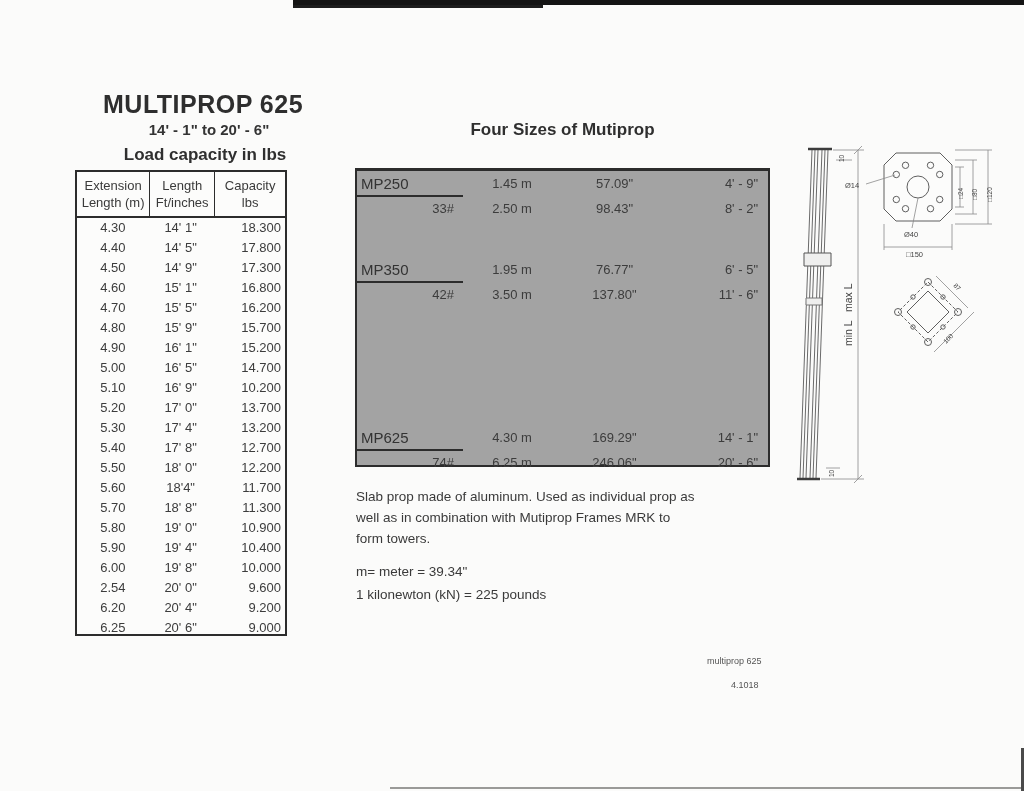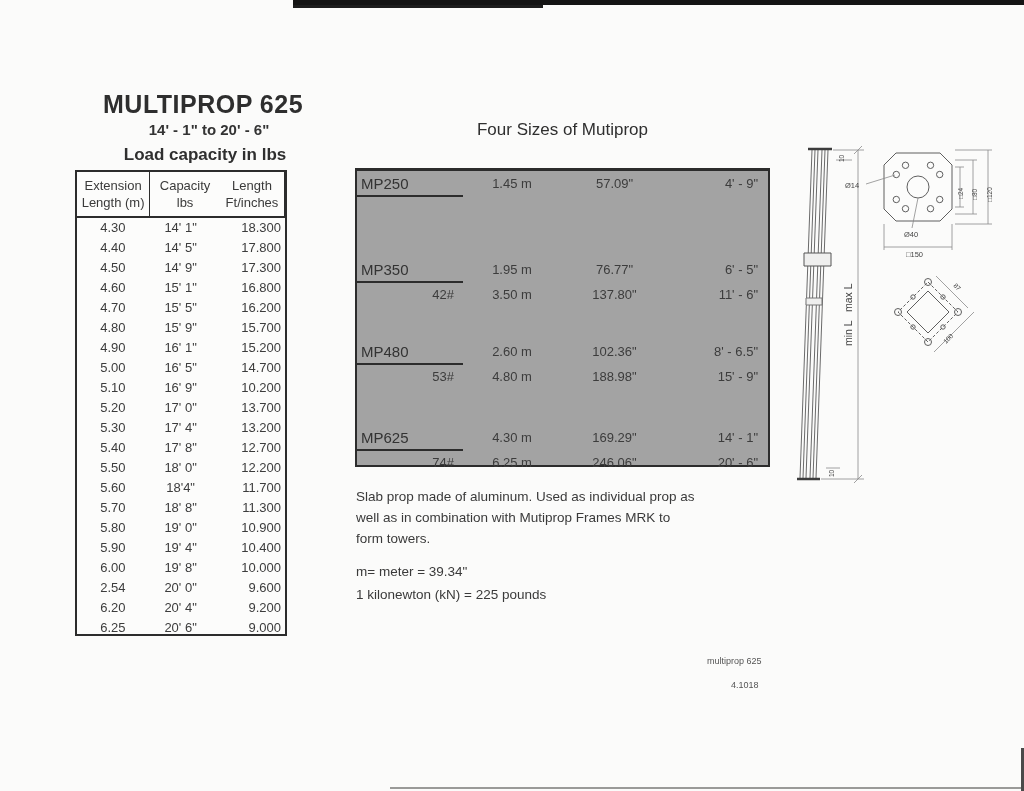--- a/index.html
+++ b/index.html
@@ -22,21 +22,21 @@
   .lt-hcell.h0{width:90px;border-right:1.5px solid #2c2c2c;box-sizing:border-box;}
   .lt-hcell.h1{width:80px;border-right:1.5px solid #2c2c2c;box-sizing:border-box;}
   .lt-hcell.h2{width:86px;}
   .lt-body{position:relative;}
   .lt-row{display:flex;height:20px;line-height:20px;font-size:13px;}
   .lt-row .c0{width:90px;text-align:center;}
   .lt-row .c1{width:80px;text-align:center;}
   .lt-row .c2{width:86px;text-align:right;padding-right:4px;}
 
   
-  .mid-title{position:absolute;left:355px;top:120px;width:415px;text-align:center;font-size:17px;font-weight:normal;color:#2f2f2f;}
+  .mid-title{position:absolute;left:355px;top:120px;width:415px;text-align:center;font-size:17px;font-weight:bold;color:#2f2f2f;}
   .sizes-table{position:absolute;left:355px;top:168px;width:415px;height:299px;border:2px solid #2c2c2c;border-top-width:3px;box-sizing:border-box;background:#a3a3a3;}
   .size-group{position:absolute;left:0;width:100%;}
   .size-row{display:grid;grid-template-columns:105px 100px 105px 1fr;height:24px;line-height:24px;font-size:13px;}
   .size-row .name{font-size:15px;padding-left:4px;color:#333;}
   .size-row .wt{text-align:right;padding-right:8px;box-sizing:border-box;}
   .size-row .m{text-align:center;}
   .size-row .in{text-align:center;}
   .size-row .ftin{text-align:right;padding-right:10px;}
   .size-underline{height:2px;width:106px;background:#2c2c2c;margin-top:-1px;}
 
@@ -68,27 +68,27 @@
   <div class="lp-title">MULTIPROP 625</div>
   <div class="lp-subtitle">14' - 1" to 20' - 6"</div>
   <div class="lp-tabletitle">Load capacity in lbs</div>
 
   <div class="load-table">
     <div class="lt-header">
       <div class="lt-hcell h0">
         <span>Extension</span>
         <span>Length (m)</span>
       </div>
+      <div class="lt-hcell h1">
+        <span>Length</span>
+        <span>Ft/inches</span>
+      </div>
       <div class="lt-hcell h2">
         <span>Capacity</span>
         <span>lbs</span>
-      </div>
-      <div class="lt-hcell h1">
-        <span>Length</span>
-        <span>Ft/inches</span>
       </div>
     </div>
     <div class="lt-body">
         <div class="lt-row">
           <div class="c0">4.30</div>
           <div class="c1">14' 1"</div>
           <div class="c2">18.300</div>
         </div>
         <div class="lt-row">
           <div class="c0">4.40</div>
@@ -196,49 +196,40 @@
   <div class="mid-title">Four Sizes of Mutiprop</div>
   <div class="sizes-table">
       <div class="size-group" style="top: 1px;">
         <div class="size-row">
           <div class="name">MP250</div>
           <div class="m">1.45 m</div>
           <div class="in">57.09"</div>
           <div class="ftin">4' - 9"</div>
         </div>
         <div class="size-underline"></div>
+        <div class="size-row">
+          <div class="wt">33#</div>
+          <div class="m">2.50 m</div>
+          <div class="in">98.43"</div>
+          <div class="ftin">8' - 2"</div>
+        </div>
       </div>
       <div class="size-group" style="top: 87px;">
         <div class="size-row">
           <div class="name">MP350</div>
           <div class="m">1.95 m</div>
           <div class="in">76.77"</div>
           <div class="ftin">6' - 5"</div>
         </div>
         <div class="size-underline"></div>
         <div class="size-row">
           <div class="wt">42#</div>
           <div class="m">3.50 m</div>
           <div class="in">137.80"</div>
           <div class="ftin">11' - 6"</div>
-        </div>
-      </div>
-      <div class="size-group" style="top: 169px;">
-        <div class="size-row">
-          <div class="name">MP480</div>
-          <div class="m">2.60 m</div>
-          <div class="in">102.36"</div>
-          <div class="ftin">8' - 6.5"</div>
-        </div>
-        <div class="size-underline"></div>
-        <div class="size-row">
-          <div class="wt">53#</div>
-          <div class="m">4.80 m</div>
-          <div class="in">188.98"</div>
-          <div class="ftin">15' - 9"</div>
         </div>
       </div>
       <div class="size-group" style="top: 255px;">
         <div class="size-row">
           <div class="name">MP625</div>
           <div class="m">4.30 m</div>
           <div class="in">169.29"</div>
           <div class="ftin">14' - 1"</div>
         </div>
         <div class="size-underline"></div>

